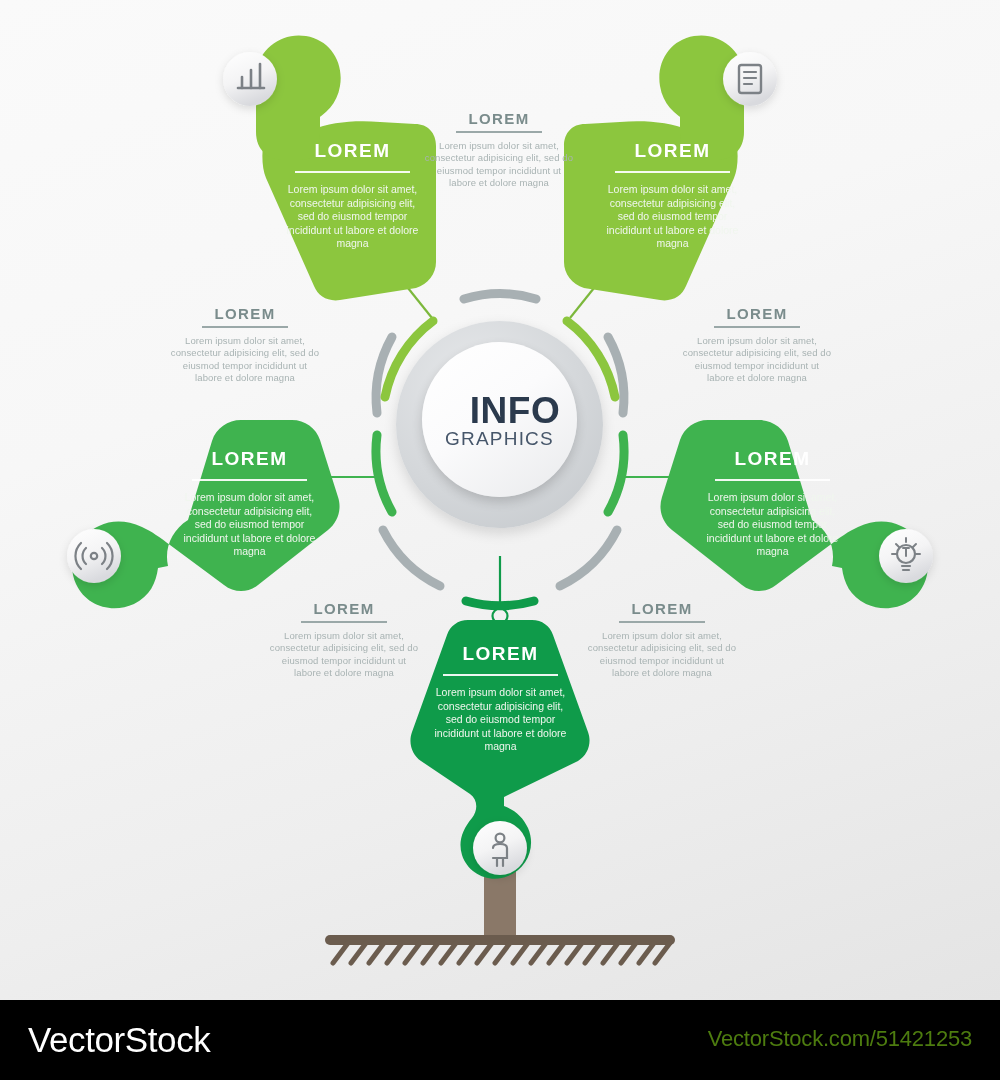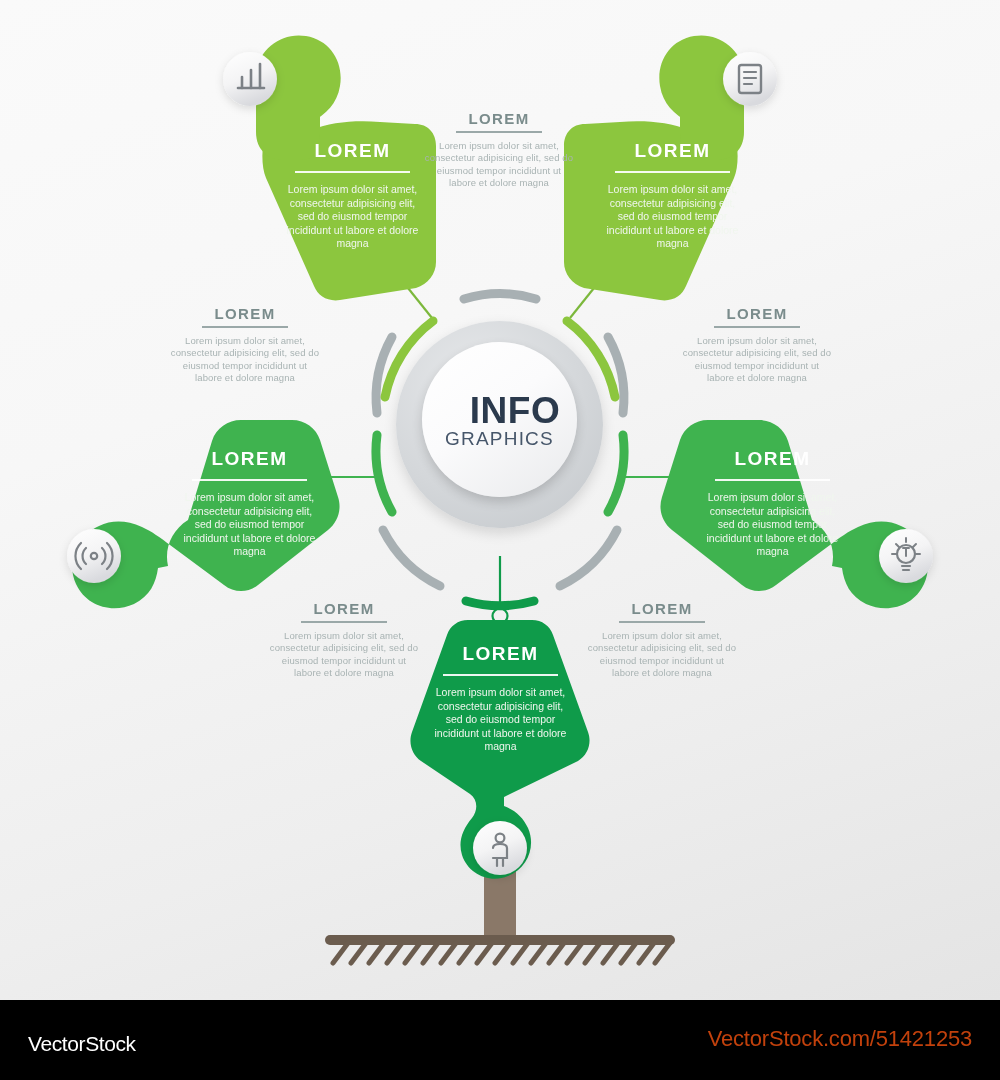--- a/index.html
+++ b/index.html
@@ -137,30 +137,29 @@
     top: 1000px;
     width: 1000px;
     height: 80px;
     background: #000000;
   }
   #wm-logo {
     position: absolute;
     left: 28px;
     top: 20px;
     color: #ffffff;
-    font-size: 21px;
+    font-size: 35px;
     letter-spacing: -.4px;
     font-family: "Liberation Sans", sans-serif;
-    margin-top: 12px;
   }
   #wm-url {
     position: absolute;
     right: 28px;
     top: 26px;
-    color: #c2410c;
+    color: #4d7c0f;
     font-size: 22px;
     letter-spacing: -.2px;
     font-family: "Liberation Sans", sans-serif;
   }
 </style>
 </head>
 <body>
 
 <div id="stage">
 

